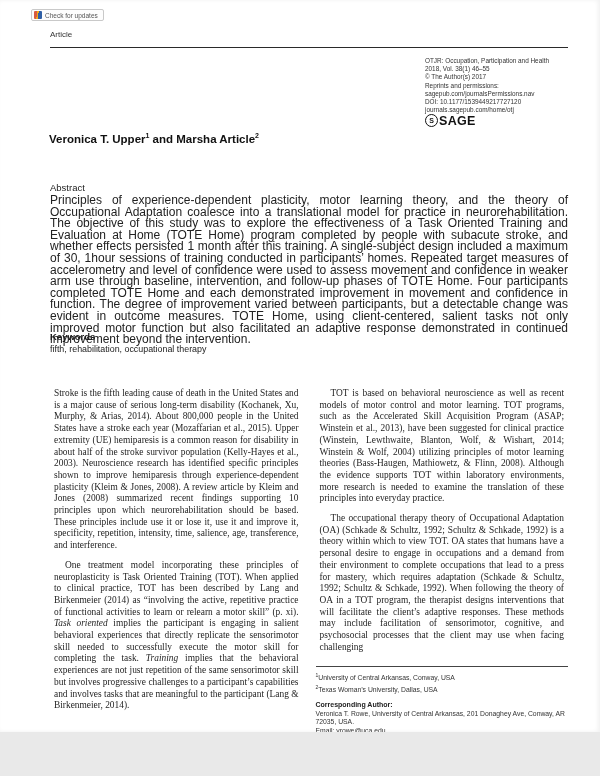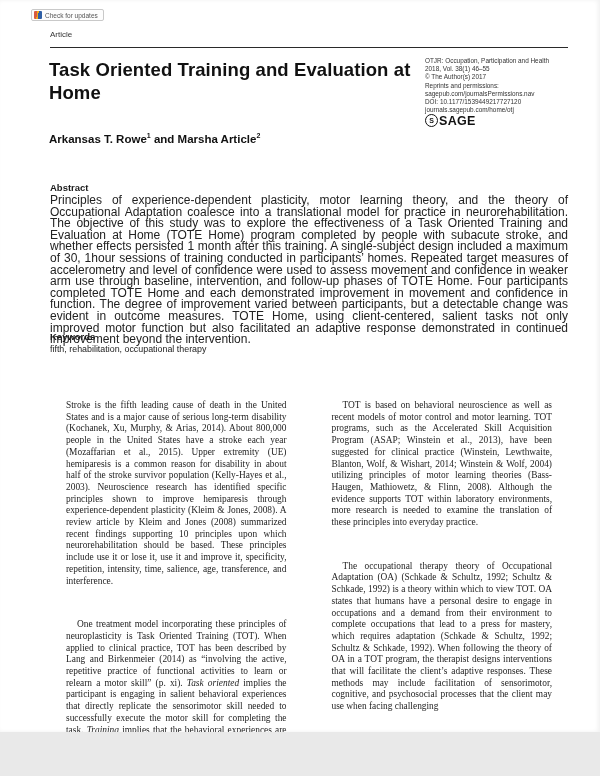--- a/index.html
+++ b/index.html
@@ -31,35 +31,35 @@
   .sage-logo{display:flex;align-items:center;gap:1px;color:#111;}
   .sage-circle{
     width:11px;height:11px;border:1.6px solid #111;border-radius:50%;
     display:flex;align-items:center;justify-content:center;
     font-size:7px;font-weight:bold;line-height:1;
   }
   .sage-word{font-size:12.5px;font-weight:800;letter-spacing:.3px;}
   .authors{position:absolute;top:132px;left:49px;font-size:11.5px;font-weight:bold;color:#111;}
   .authors sup{font-size:7px;}
   
-  .abstract-heading{position:absolute;top:182px;left:50px;font-size:9.5px;font-weight:bold;}
+  .abstract-heading{position:absolute;top:182px;left:50px;font-size:9.5px;font-weight:normal;}
   .abstract-text{
     position:absolute;top:195px;left:50px;width:518px;
     font-size:12px;line-height:11.6px;text-align:justify;color:#222;
   }
   .keywords-heading{position:absolute;top:331px;left:50px;font-size:9.5px;font-weight:bold;}
   .keywords-text{position:absolute;top:344px;left:50px;font-size:8.9px;color:#222;}
   
   .columns{
     position:absolute;top:384px;left:50px;width:518px;
     display:flex;gap:13px;font-family:"Liberation Serif",serif;
     font-size:9.4px;line-height:11.7px;text-align:justify;color:#1e1e1e;
   }
   .col{flex:1;min-width:0;display:flex;flex-direction:column;}
-  .col p{margin:16px;}
+  .col p{margin:4px;}
   .col p.indent{text-indent:11px;}
   
   .footnote-block{
     margin-top:9px;font-family:"Liberation Sans",sans-serif;
     font-size:6.8px;line-height:8.6px;text-align:left;color:#333;
   }
   .footnote-rule{height:1px;background:#444;margin-bottom:4px;}
   .fn sup{font-size:5px;}
   .corr-heading{font-weight:bold;margin-top:6px;font-size:7px;color:#222;}
   .email-link{color:#333;cursor:pointer;}
@@ -69,38 +69,37 @@
 
 <div class="page">
 
   <div class="update-badge">
     <span class="badge-icon"></span>
     <span>Check for updates</span>
   </div>
 
   <div class="article-type">Article</div>
   <div class="header-rule"></div>
-  <h1 class="title" style="margin:0;">Task Oriented Training and Evaluation at Home</h1>
 
   <div class="journal-meta">
     <div>OTJR: Occupation, Participation and Health</div>
     <div>2018, Vol. 38(1) 46–55</div>
     <div>© The Author(s) 2017</div>
     <div>Reprints and permissions:</div>
     <div class="lnk">sagepub.com/journalsPermissions.nav</div>
     <div>DOI: 10.1177/1539449217727120</div>
     <div class="lnk">journals.sagepub.com/home/otj</div>
     <div class="sage-logo">
       <span class="sage-circle">S</span>
       <span class="sage-word">SAGE</span>
     </div>
   </div>
 
   <div class="authors">
-    <span>Arkansas T. Rowe</span><sup>1</sup><span> and </span><span>Marsha Article</span><sup>2</sup>
+    <span>Veronica T. Upper</span><sup>1</sup><span> and </span><span>Marsha Article</span><sup>2</sup>
   </div>
 
   <div class="abstract-heading">Abstract</div>
   <div class="abstract-text">Principles of experience-dependent plasticity, motor learning theory, and the theory of Occupational Adaptation coalesce into a translational model for practice in neurorehabilitation. The objective of this study was to explore the effectiveness of a Task Oriented Training and Evaluation at Home (TOTE Home) program completed by people with subacute stroke, and whether effects persisted 1 month after this training. A single-subject design included a maximum of 30, 1hour sessions of training conducted in participants’ homes. Repeated target measures of accelerometry and level of confidence were used to assess movement and confidence in weaker arm use through baseline, intervention, and follow-up phases of TOTE Home. Four participants completed TOTE Home and each demonstrated improvement in movement and confidence in function. The degree of improvement varied between participants, but a detectable change was evident in outcome measures. TOTE Home, using client-centered, salient tasks not only improved motor function but also facilitated an adaptive response demonstrated in continued improvement beyond the intervention.</div>
 
   <div class="keywords-heading">Keywords</div>
   <div class="keywords-text">fifth, rehabilitation, occupational therapy</div>
 
   <div class="columns">
     <div class="col">

